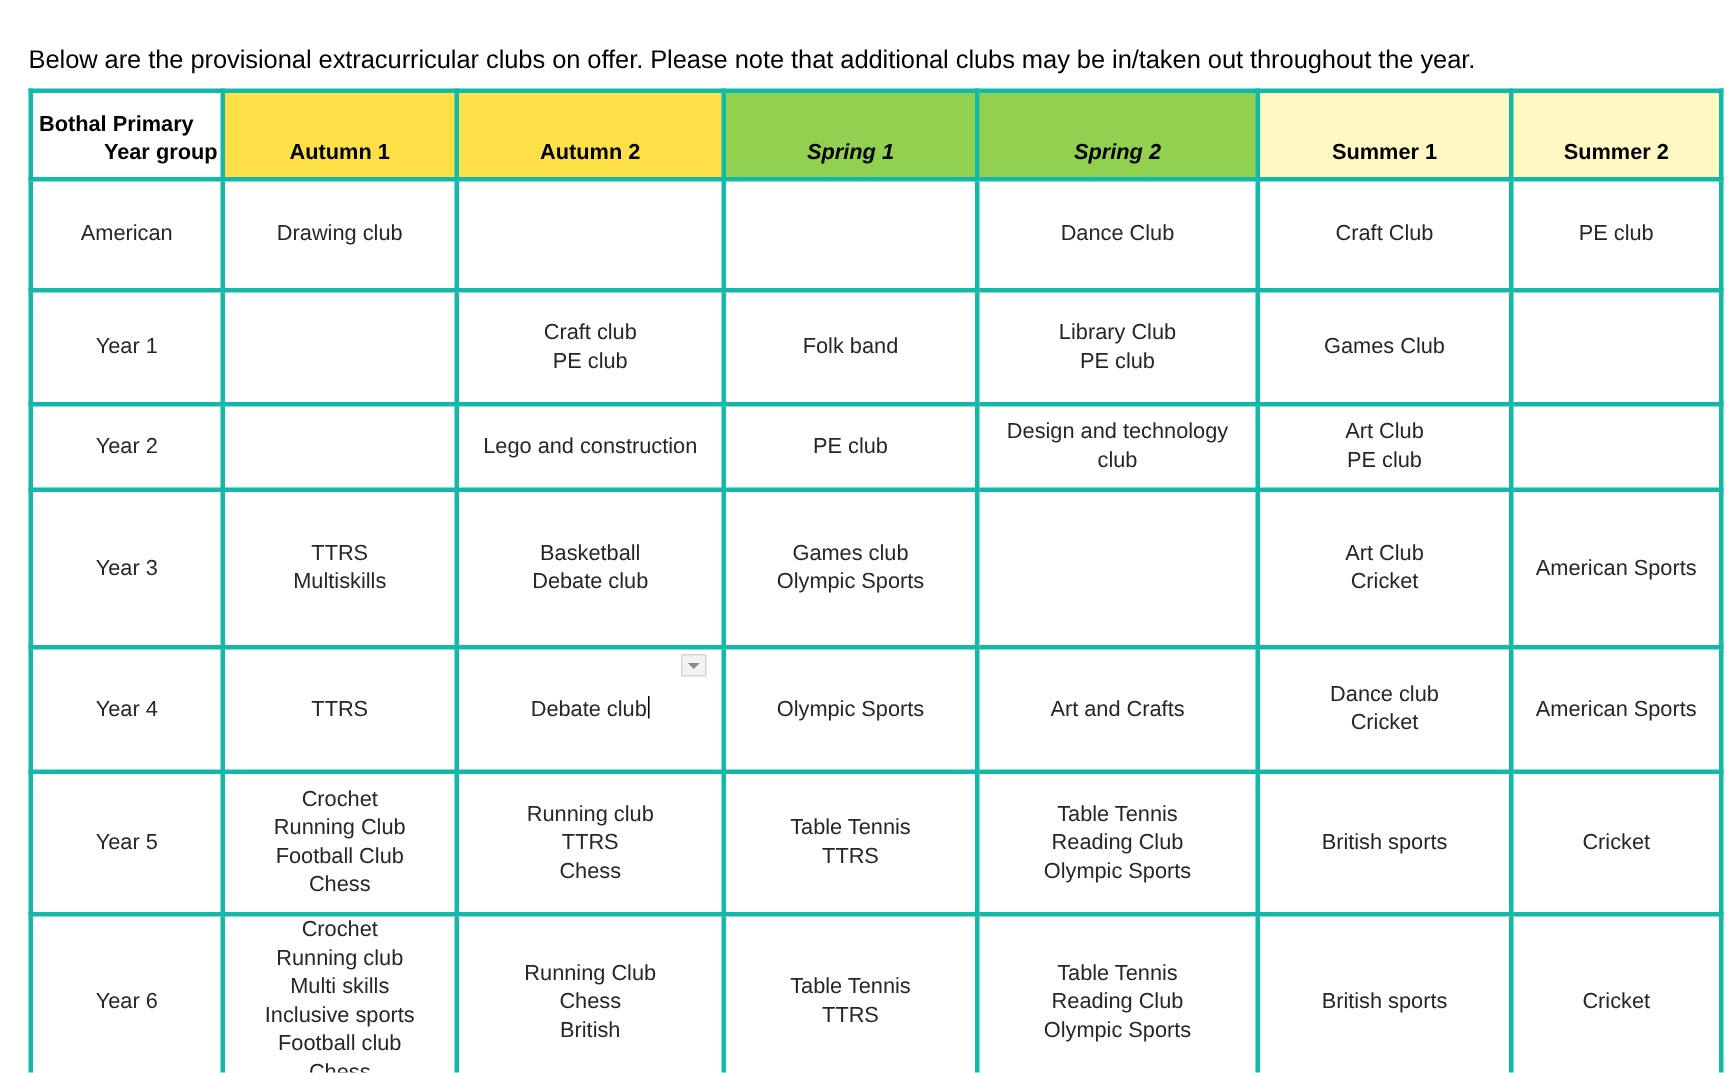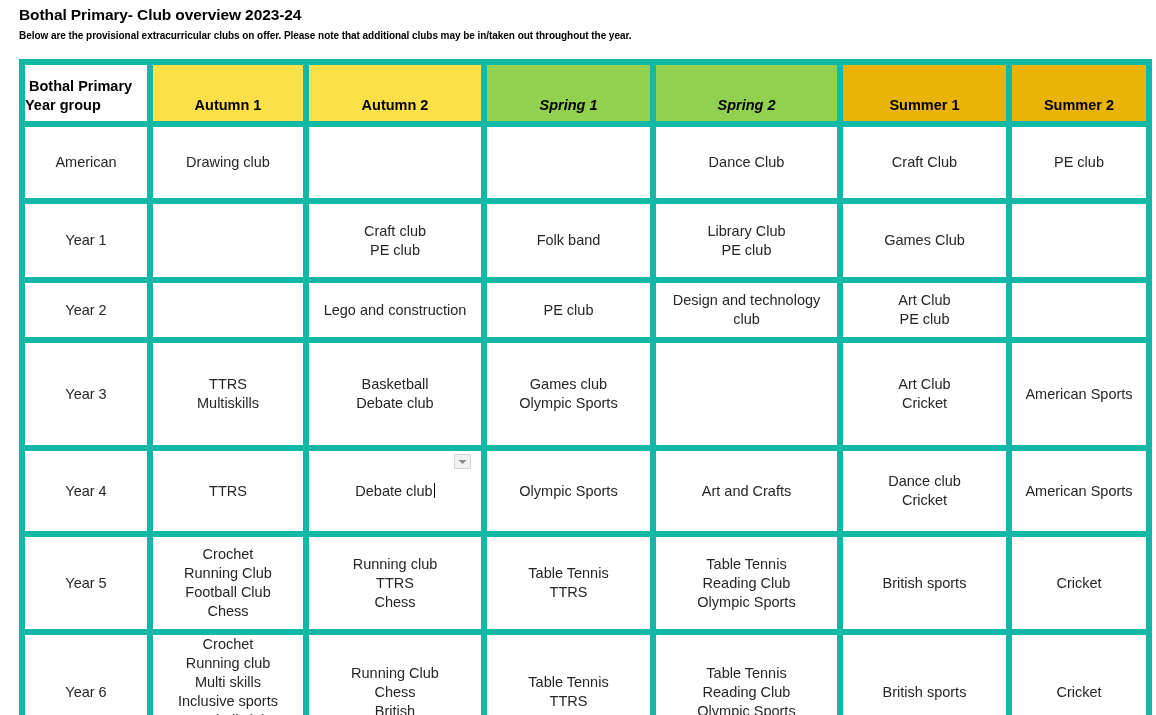--- a/index.html
+++ b/index.html
@@ -27,40 +27,40 @@
     top: 6px;
     font-size: 15.5px;
     font-weight: bold;
     letter-spacing: -0.1px;
     white-space: nowrap;
   }
   .doc-subtitle {
     position: absolute;
     left: 19px;
     top: 30px;
-    font-size: 10px;
-    font-weight: bold;
+    font-size: 17px;
+    font-weight: normal;
     letter-spacing: -0.05px;
     white-space: nowrap;
   }
   .table-wrap {
     position: absolute;
     left: 19px;
     top: 59px;
     width: 1127px;
   }
   table.club-table {
     border-collapse: collapse;
     table-layout: fixed;
     width: 1127px;
     background: #ffffff;
   }
   table.club-table td,
   table.club-table th {
-    border: 6px solid #14b8a6;
+    border: 3px solid #14b8a6;
     padding: 0;
     vertical-align: middle;
     text-align: center;
     font-weight: normal;
     font-size: 14.5px;
     line-height: 19px;
     color: #262626;
   }
   
   col.c-year   { width: 128px; }
@@ -80,24 +80,24 @@
     vertical-align: bottom;
     padding-bottom: 6px;
   }
   th.corner-cell {
     background: #ffffff;
     vertical-align: middle;
     padding-bottom: 0;
     line-height: 18px;
   }
   th.corner-cell .line1 { display: block; text-align: left; padding-left: 4px;}
-  th.corner-cell .line2 { display: block; text-align: left; padding-right: 2px;}
+  th.corner-cell .line2 { display: block; text-align: right; padding-right: 2px;}
   th.hdr-orange { background: #fde047; }
   th.hdr-green  { background: #92D050; font-style: italic; }
-  th.hdr-yellow { background: #eab308; }
+  th.hdr-yellow { background: #fef9c3; }
 
   
   td.year-cell {
     vertical-align: bottom;
     text-align: center;
     font-weight: bold;
     color: #000000;
     padding-bottom: 5px;
     font-size: 14.5px;
   }
@@ -143,21 +143,20 @@
   tr.r-year3 td     { height: 102px; }
   tr.r-year4 td     { height: 80px; }
   tr.r-year5 td     { height: 92px; }
   tr.r-year6 td     { height: 114px; }
 </style>
 </head>
 <body>
 
 <div class="page">
 
-  <div class="doc-title">Bothal Primary- Club overview 2023-24</div>
 
   <div class="doc-subtitle">Below are the provisional extracurricular clubs on offer. Please note that additional clubs may be in/taken out throughout the year.</div>
 
   <div class="table-wrap">
     <table class="club-table">
       <colgroup>
         <col class="c-year">
         <col class="c-a1">
         <col class="c-a2">
         <col class="c-s1">

